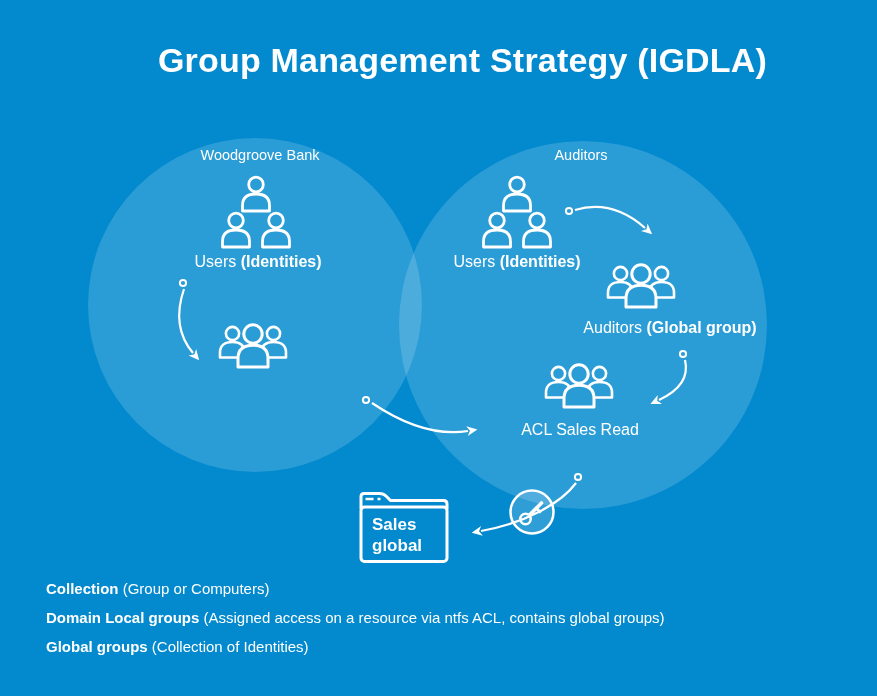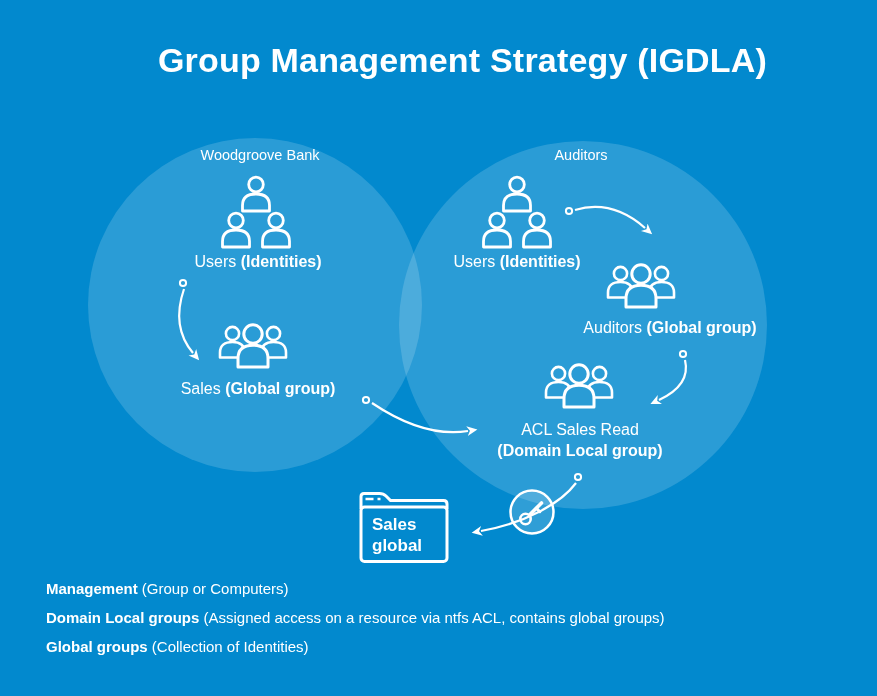--- a/index.html
+++ b/index.html
@@ -18,21 +18,21 @@
     position: absolute; top: 41px; left: 0; width: 100%;
     text-align: center; font-size: 34px; font-weight: bold;
     letter-spacing: 0.2px;
   }
   .domain-label {
     position: absolute; top: 116px; transform: translateX(-50%);
     font-size: 14.5px; white-space: nowrap; margin-top: 31px;
   }
   .node-label {
     position: absolute; transform: translateX(-50%);
-    font-size: 16px; white-space: nowrap; text-align: center;
+    font-size: 16px; white-space: nowrap; 
   }
   .node-label .b, .b { font-weight: bold; }
   .acl-label { line-height: 21px; }
   .folder-label {
     position: absolute; left: 372px; top: 514px;
     font-size: 17px; font-weight: bold; line-height: 21px;
   }
   .legend {
     position: absolute; left: 46px; top: 574px; font-size: 15px;
   }
@@ -118,48 +118,43 @@
   <div class="title">Group Management Strategy (IGDLA)</div>
 
   <div class="domain-label" style="left:260px">Woodgroove Bank</div>
   <div class="domain-label" style="left:581px">Auditors</div>
 
   <div class="node-label" style="left:258px; top:253px">
     <span>Users</span>
     <span class="b">(Identities)</span>
   </div>
 
-  <div class="node-label" style="left:258px; top:380px">
-    <span>Sales</span>
-    <span class="b">(Global group)</span>
-  </div>
 
   <div class="node-label" style="left:517px; top:253px">
     <span>Users</span>
     <span class="b">(Identities)</span>
   </div>
 
   <div class="node-label" style="left:670px; top:319px">
     <span>Auditors</span>
     <span class="b">(Global group)</span>
   </div>
 
   <div class="node-label acl-label" style="left:580px; top:419px">
     <div>ACL Sales Read</div>
-    <div class="b">(Domain Local group)</div>
   </div>
 
   <div class="folder-label">
     <div>Sales</div>
     <div>global</div>
   </div>
 
   <div class="legend">
     <div class="legend-row">
-      <span class="b">Management</span>
+      <span class="b">Collection</span>
       <span>(Group or Computers)</span>
     </div>
     <div class="legend-row">
       <span class="b">Domain Local groups</span>
       <span>(Assigned access on a resource via ntfs ACL, contains global groups)</span>
     </div>
     <div class="legend-row">
       <span class="b">Global groups</span>
       <span>(Collection of Identities)</span>
     </div>

